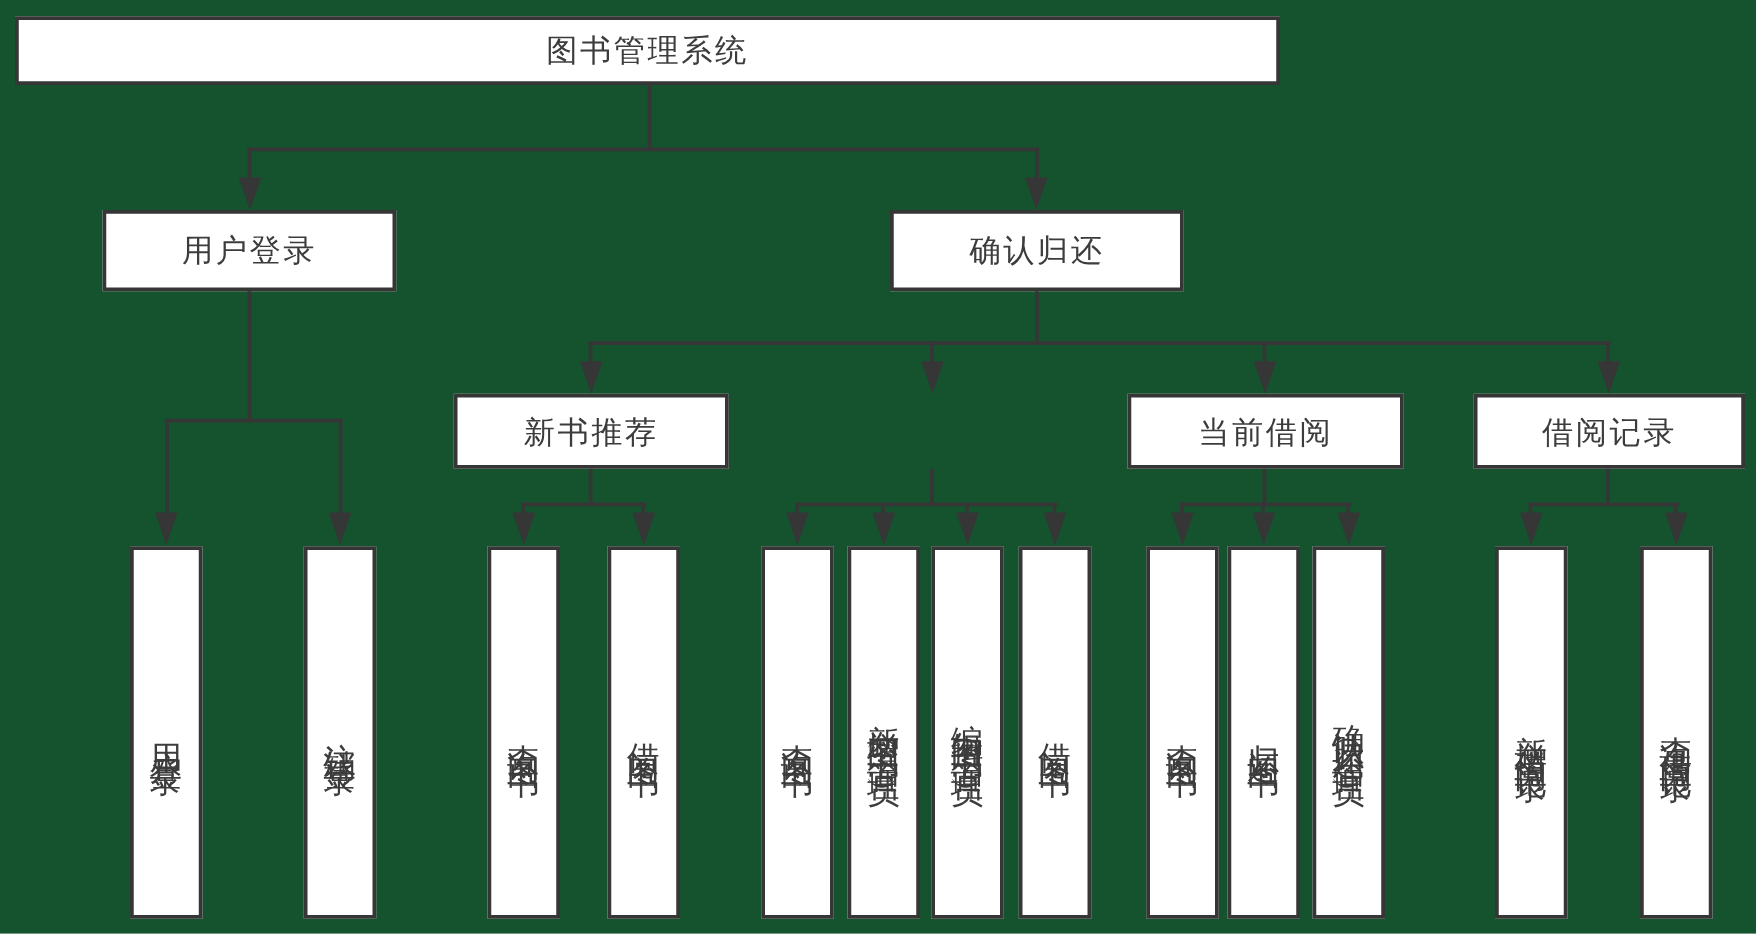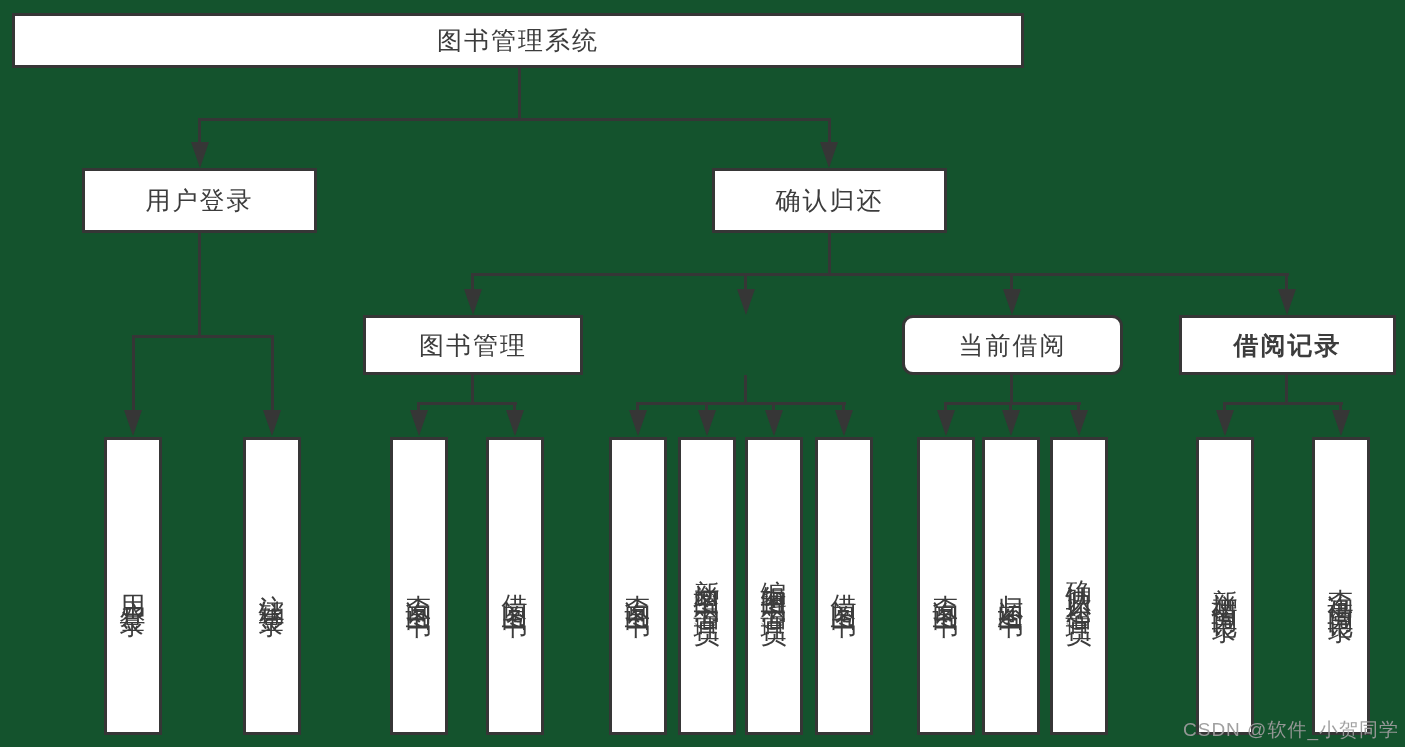--- a/index.html
+++ b/index.html
@@ -69,29 +69,29 @@
 
   <div class="box" style="left:82px;top:168px;width:235px;height:65px;">
     <span>用户登录</span>
   </div>
 
   <div class="box" style="left:712px;top:168px;width:235px;height:65px;">
     <span>确认归还</span>
   </div>
 
   <div class="box" style="left:363px;top:315px;width:220px;height:60px;">
-    <span>图书管理</span>
+    <span>新书推荐</span>
   </div>
 
 
-  <div class="box" style="left:902px;top:315px;width:221px;height:60px;border-radius:11px;">
+  <div class="box" style="left:902px;top:315px;width:221px;height:60px;">
     <span>当前借阅</span>
   </div>
 
-  <div class="box" style="left:1179px;top:315px;width:217px;height:60px;font-weight:bold;">
+  <div class="box" style="left:1179px;top:315px;width:217px;height:60px;">
     <span>借阅记录</span>
   </div>
 
   <div class="vbox" style="left:104px;">
     <span class="vtext">用户登录</span>
   </div>
   <div class="vbox" style="left:243px;">
     <span class="vtext">注销登录</span>
   </div>
 
@@ -184,15 +184,14 @@
   <div class="vl" style="left:1077px;top:402px;height:10px;"></div>
   <div class="arr" style="left:1070px;top:410px;"></div>
 
   <div class="vl" style="left:1285px;top:375px;height:30px;"></div>
   <div class="hl" style="left:1223px;top:402px;width:120px;"></div>
   <div class="vl" style="left:1223px;top:402px;height:10px;"></div>
   <div class="arr" style="left:1216px;top:410px;"></div>
   <div class="vl" style="left:1339px;top:402px;height:10px;"></div>
   <div class="arr" style="left:1332px;top:410px;"></div>
 
-  <div class="watermark">CSDN @软件_小贺同学</div>
 
 </div>
 
 </body></html>

